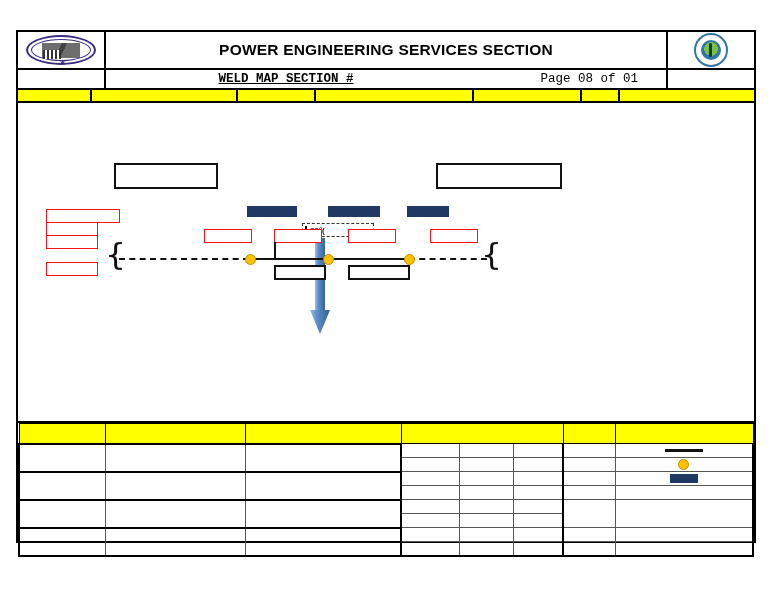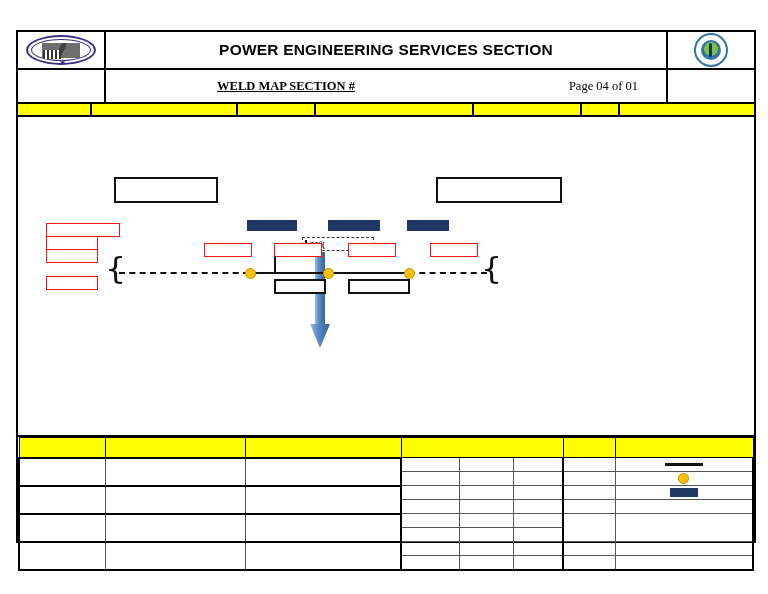--- a/index.html
+++ b/index.html
@@ -96,24 +96,25 @@
   }
   .logo-client .inner::after{
     content:"";
     position:absolute;left:8px;top:3px;width:3px;height:14px;
     background:#0c3a56;border-radius:2px;
   }
 
   
   .subbar{
     display:flex;
-    height:34px;
+    height:20px;
     border-bottom:2px solid #000;
     box-sizing:border-box;
     font-size:13px;
+    font-family:Liberation Mono, monospace;
   }
   .sb-a{width:88px;border-right:2px solid #000;box-sizing:border-box;}
   .sb-b{
     flex:1;border-right:2px solid #000;box-sizing:border-box;
     display:flex;align-items:center;position:relative;
   }
   .sb-b .sec{
     position:absolute;left:0;right:0;text-align:center;
     transform:translateX(-100px);
     font-weight:bold;
@@ -265,21 +266,21 @@
       <div class="logo-client">
         <div class="inner"></div>
       </div>
     </div>
   </div>
 
   <div class="subbar">
     <div class="sb-a"></div>
     <div class="sb-b">
       <div class="sec">WELD MAP SECTION #</div>
-      <div class="pg">Page 04 of 01</div>
+      <div class="pg">Page 08 of 01</div>
     </div>
     <div class="sb-c"></div>
   </div>
 
   <div class="ystrip">
     <div style="width:74px"></div>
     <div style="width:146px"></div>
     <div style="width:78px"></div>
     <div style="width:158px"></div>
     <div style="width:108px"></div>

